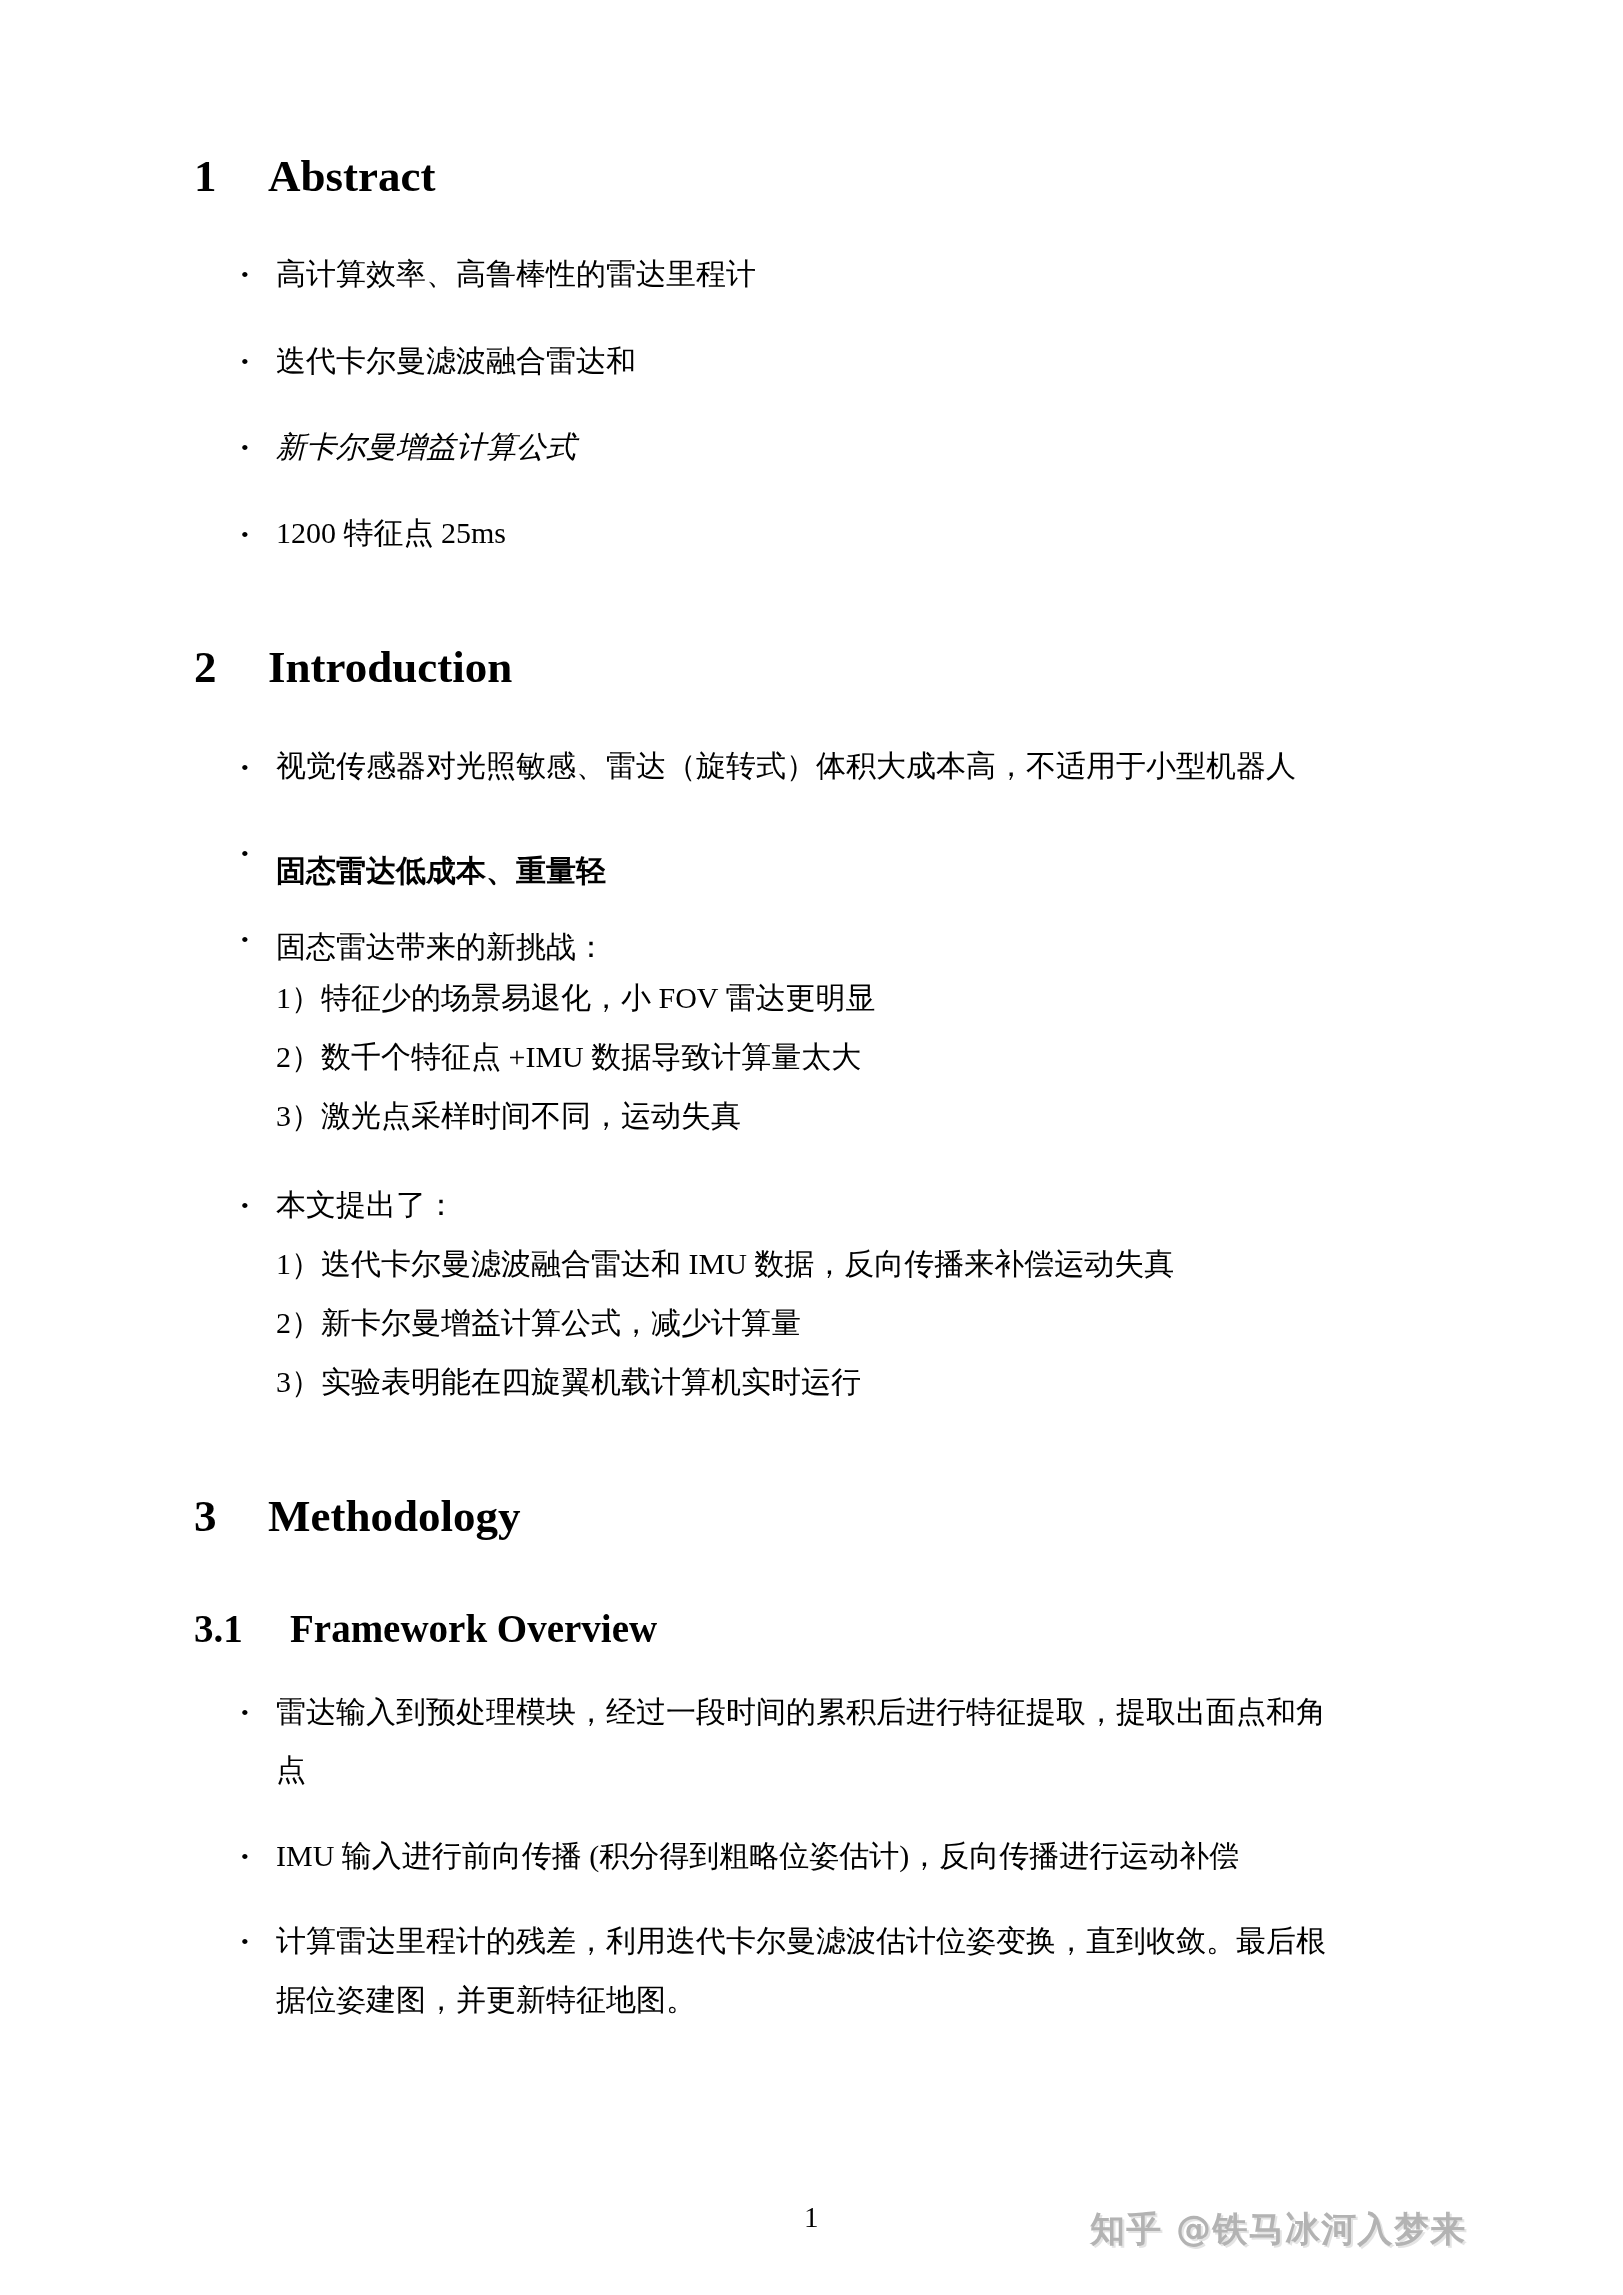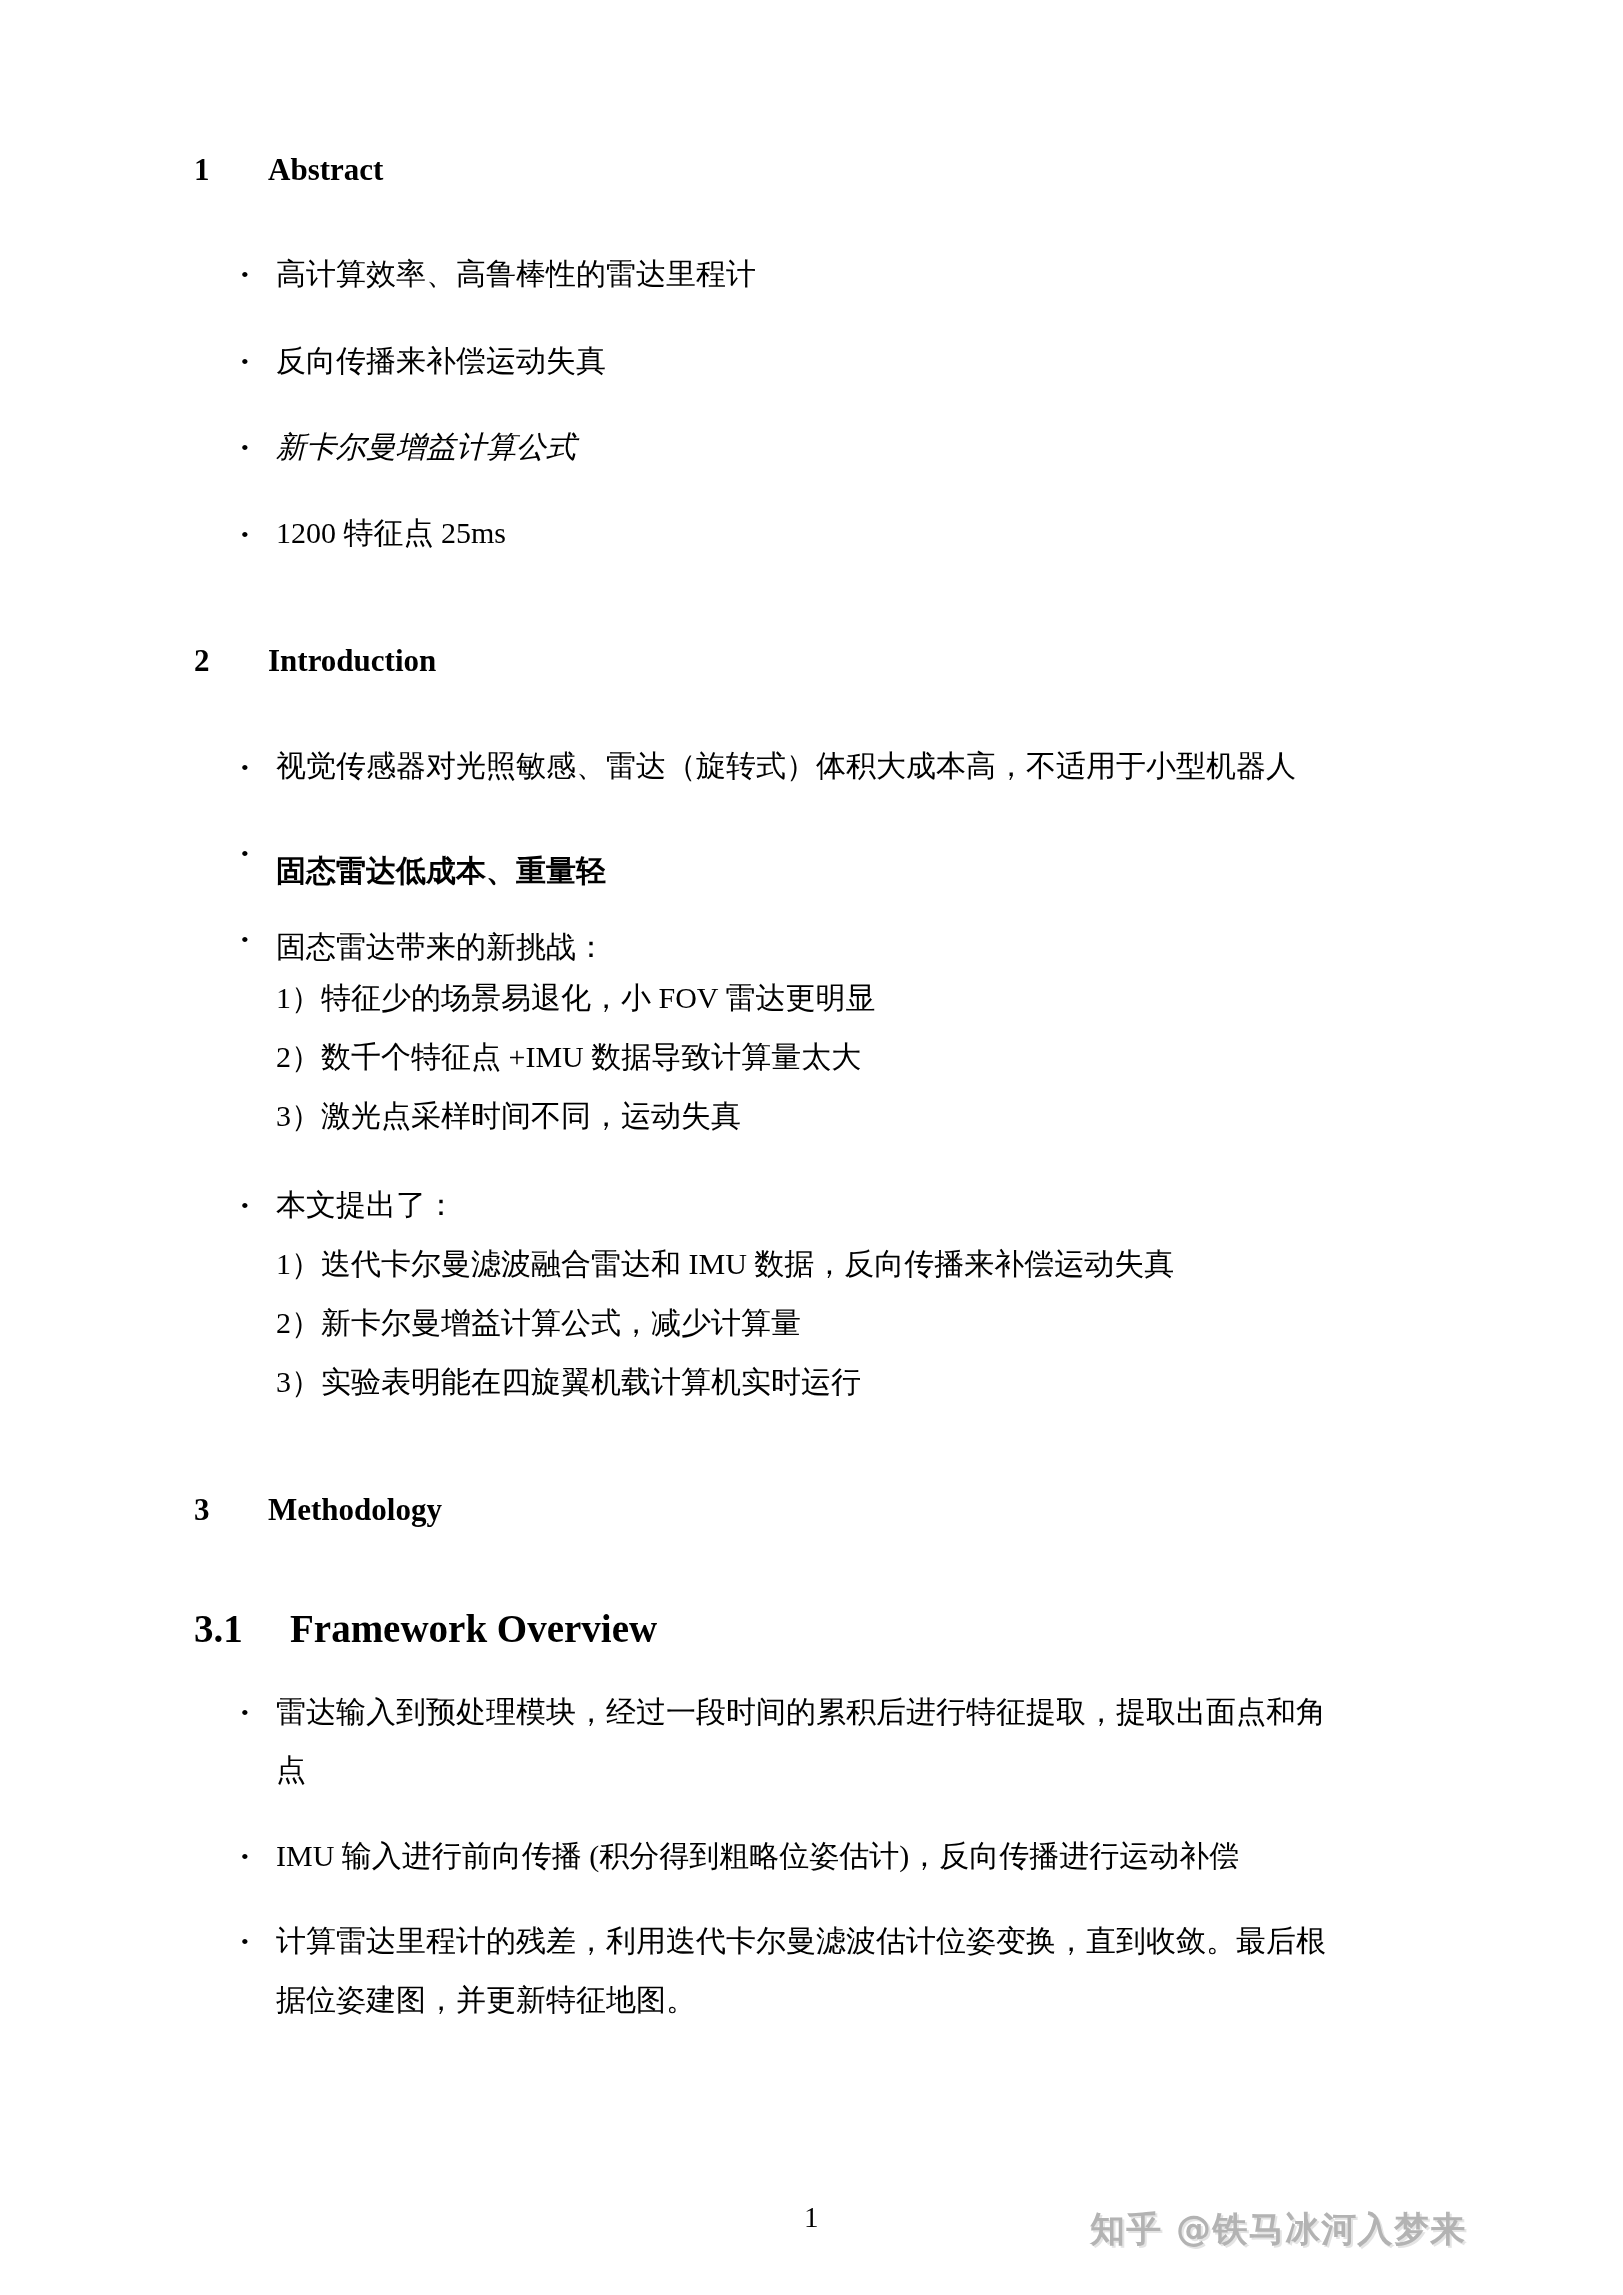--- a/index.html
+++ b/index.html
@@ -1,19 +1,19 @@
 <!DOCTYPE html>
 <html style="font-size:10.5px"><head>
 <meta charset="utf-8">
 <style>
   html, body { margin: 0; padding: 0; background: #ffffff; }
   body { width: 1623px; height: 2295px; position: relative; overflow: hidden;
          font-family: "Liberation Serif", "DejaVu Serif", serif; color: #000; }
   .abs { position: absolute; white-space: nowrap; }
-  .h1 { font-weight: bold; font-size: 31px; line-height: 1; }
+  .h1 { font-weight: bold; font-size: 45px; line-height: 1; }
   .h1 .num { display: inline-block; width: 74px; }
   .h2 { font-weight: bold; font-size: 39px; line-height: 1; }
   .h2 .num { display: inline-block; width: 96px; }
   .body { font-size: 30px; line-height: 1; }
   .bullet { position: absolute; left: 241px; font-size: 22px; line-height: 1; }
   .item { left: 276px; }
   .sub { left: 276px; }
   .pagenum { font-size: 29px; }
   .watermark { font-family: "DejaVu Sans", sans-serif; font-size: 35px; color: #b3b3b3;
                font-weight: bold; text-shadow: 2px 2px 0 #e4e4e4; letter-spacing: 1.3px; }
@@ -23,21 +23,21 @@
 
 <div class="abs h1" style="left:194px; top:154px;">
   <span class="num">1</span><span>Abstract</span>
 </div>
 
 <div>
   <span class="bullet" style="top:264px;">•</span>
   <div class="abs body item" style="top:259px;">高计算效率、高鲁棒性的雷达里程计</div>
 
   <span class="bullet" style="top:351px;">•</span>
-  <div class="abs body item" style="top:346px;">反向传播来补偿运动失真</div>
+  <div class="abs body item" style="top:346px;">迭代卡尔曼滤波融合雷达和</div>
 
   <span class="bullet" style="top:437px;">•</span>
   <div class="abs body item" style="top:432px;font-style:italic;">新卡尔曼增益计算公式</div>
 
   <span class="bullet" style="top:524px;">•</span>
   <div class="abs body item" style="top:518px;">1200 特征点 25ms</div>
 </div>
 
 <div class="abs h1" style="left:194px; top:645px;">
   <span class="num">2</span><span>Introduction</span>

